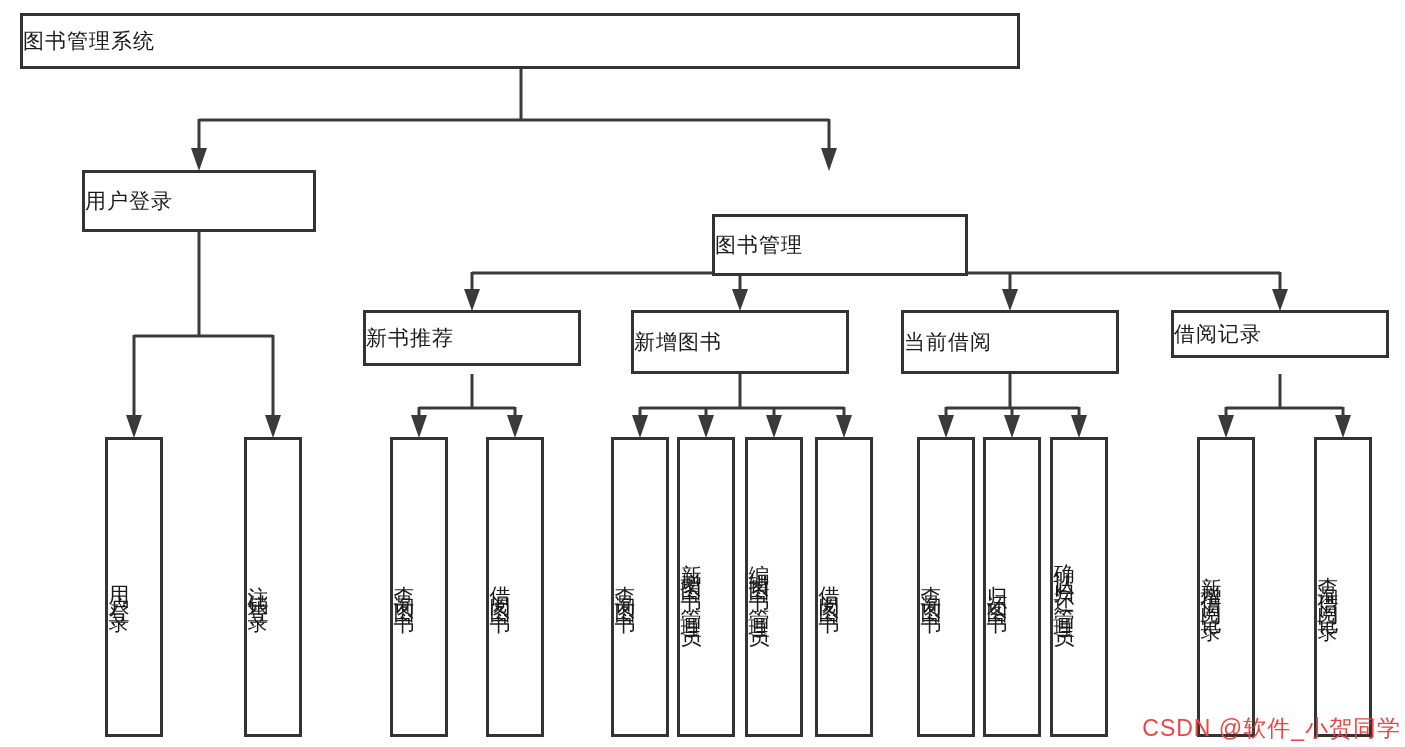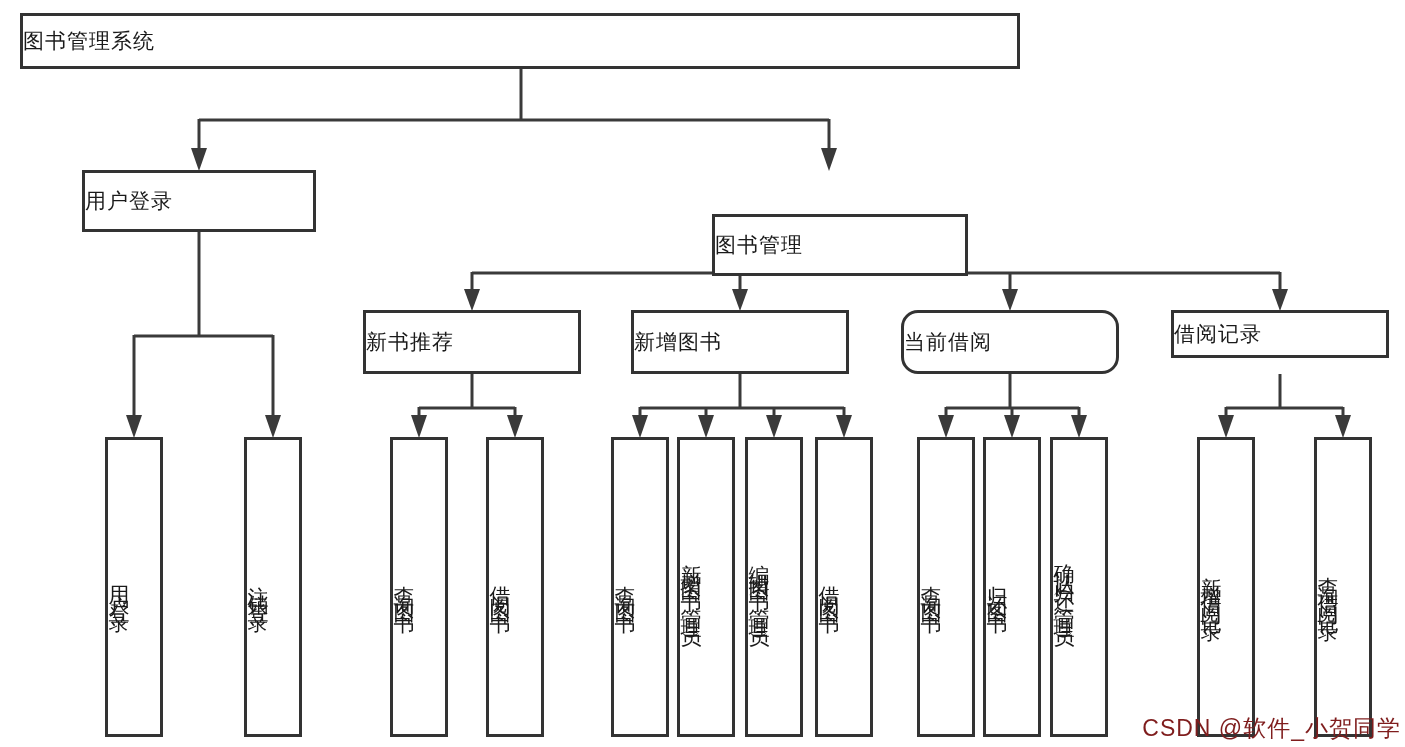--- a/index.html
+++ b/index.html
@@ -33,21 +33,21 @@
     line-height:1.1;
     letter-spacing:9px;
     white-space:nowrap;
     color:#1a1a1a;
   }
   .watermark{
     position:absolute;
     right:4px;top:713px;
     z-index:3;
     font-size:23px;
-    color:#7f1d1d;
+    color:#ef4444;
     letter-spacing:1px;
     white-space:nowrap;
   }
 </style>
 </head>
 <body>
 
 <div class="stage">
 
   <svg class="wires" width="1405" height="747" viewBox="0 0 1405 747">
@@ -120,27 +120,27 @@
     <span class="hlabel">图书管理系统</span>
   </div>
 
   <div class="node" style="left:82px;top:170px;width:234px;height:62px;">
     <span class="hlabel">用户登录</span>
   </div>
   <div class="node" style="left:712px;top:170px;width:256px;height:62px;margin-top:44px;">
     <span class="hlabel">图书管理</span>
   </div>
 
-  <div class="node" style="left:363px;top:310px;width:218px;height:64px;">
+  <div class="node" style="left:363px;top:310px;width:218px;height:56px;">
     <span class="hlabel">新书推荐</span>
   </div>
   <div class="node" style="left:631px;top:310px;width:218px;height:64px;">
     <span class="hlabel">新增图书</span>
   </div>
-  <div class="node" style="left:901px;top:310px;width:218px;height:64px;border-radius:17px;">
+  <div class="node" style="left:901px;top:310px;width:218px;height:64px;">
     <span class="hlabel">当前借阅</span>
   </div>
   <div class="node" style="left:1171px;top:310px;width:218px;height:48px;">
     <span class="hlabel">借阅记录</span>
   </div>
 
   <div class="node" style="left:105px;top:437px;width:58px;height:300px;">
     <span class="vtext">用户登录</span>
   </div>
   <div class="node" style="left:244px;top:437px;width:58px;height:300px;">

